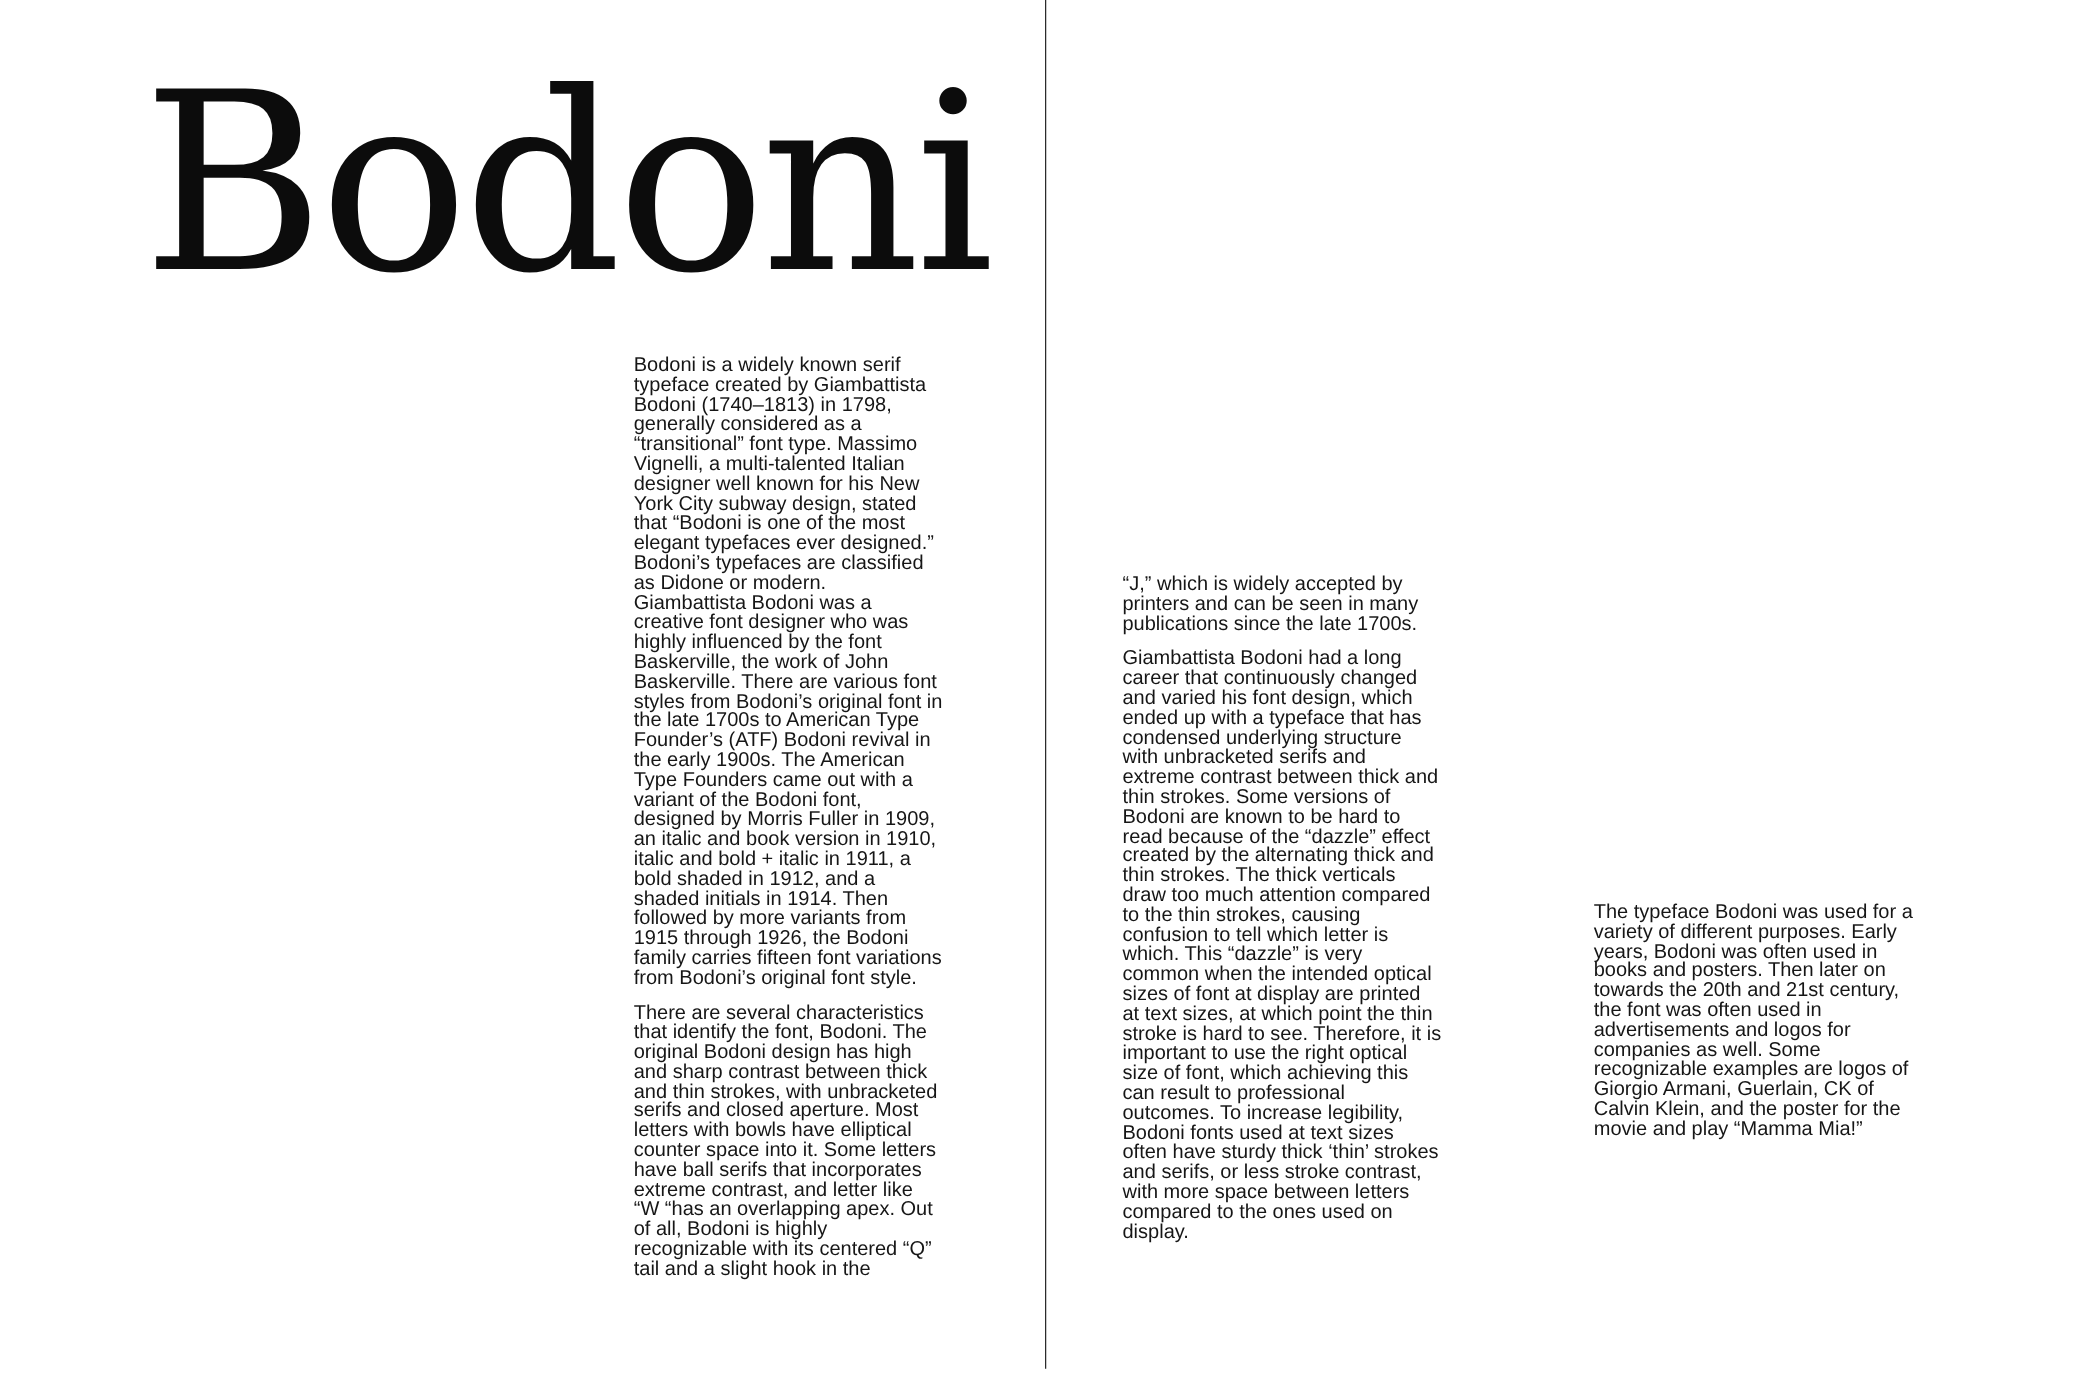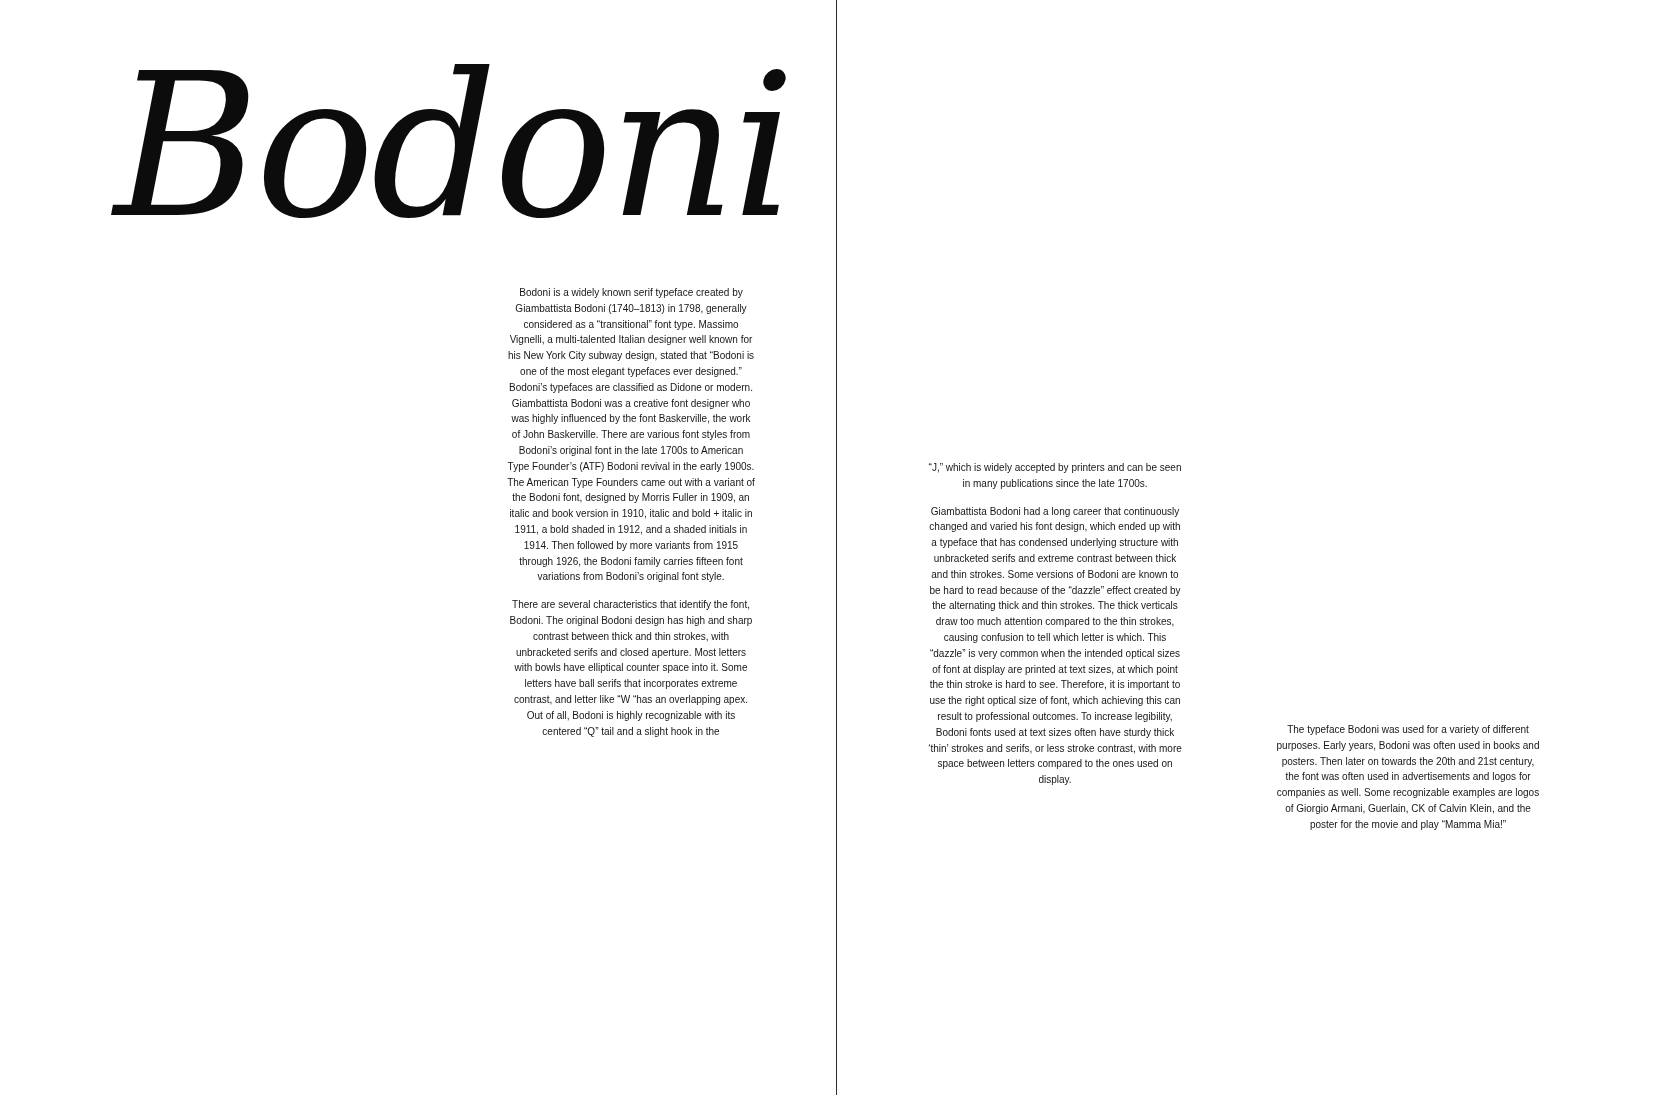--- a/index.html
+++ b/index.html
@@ -26,34 +26,33 @@
   .spread-title {
     position: absolute;
     left: 114px;
     top: 48px;
     font-family: "DejaVu Serif", "Liberation Serif", serif;
     font-size: 198px;
     line-height: 1;
     letter-spacing: -4px;
     color: #0c0c0c;
     white-space: nowrap;
-    font-style: italic;
   }
   .body-col {
     position: absolute;
     color: #161616;
-    font-size: 10px;
+    font-size: 16px;
     line-height: 15.8px;
-    text-align: center;
+    text-align: left;
   }
   .body-col p {
     margin: 0 0 12px 0;
   }
   .col-left   { left: 507px;  top: 285px; width: 248px; }
-  .col-middle { left: 927px;  top: 460px; width: 256px; }
+  .col-middle { left: 898px;  top: 460px; width: 256px; }
   .col-right  { left: 1275px; top: 722px; width: 266px; }
 </style>
 </head>
 <body>
 
 <div class="spread">
 
   <div class="spread-title">Bodoni</div>
 
   <div class="page-divider"></div>

